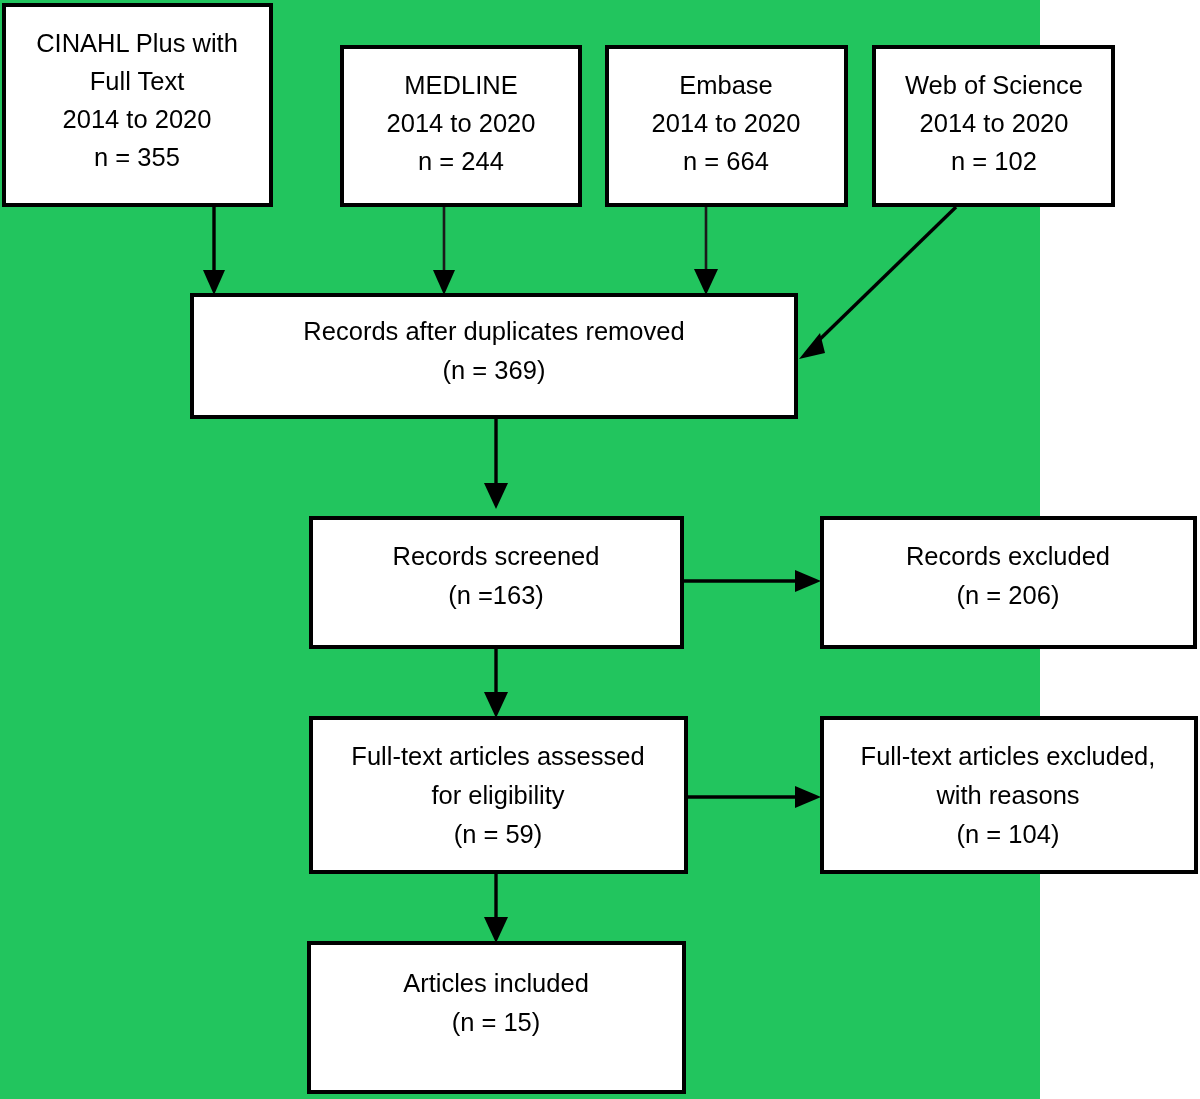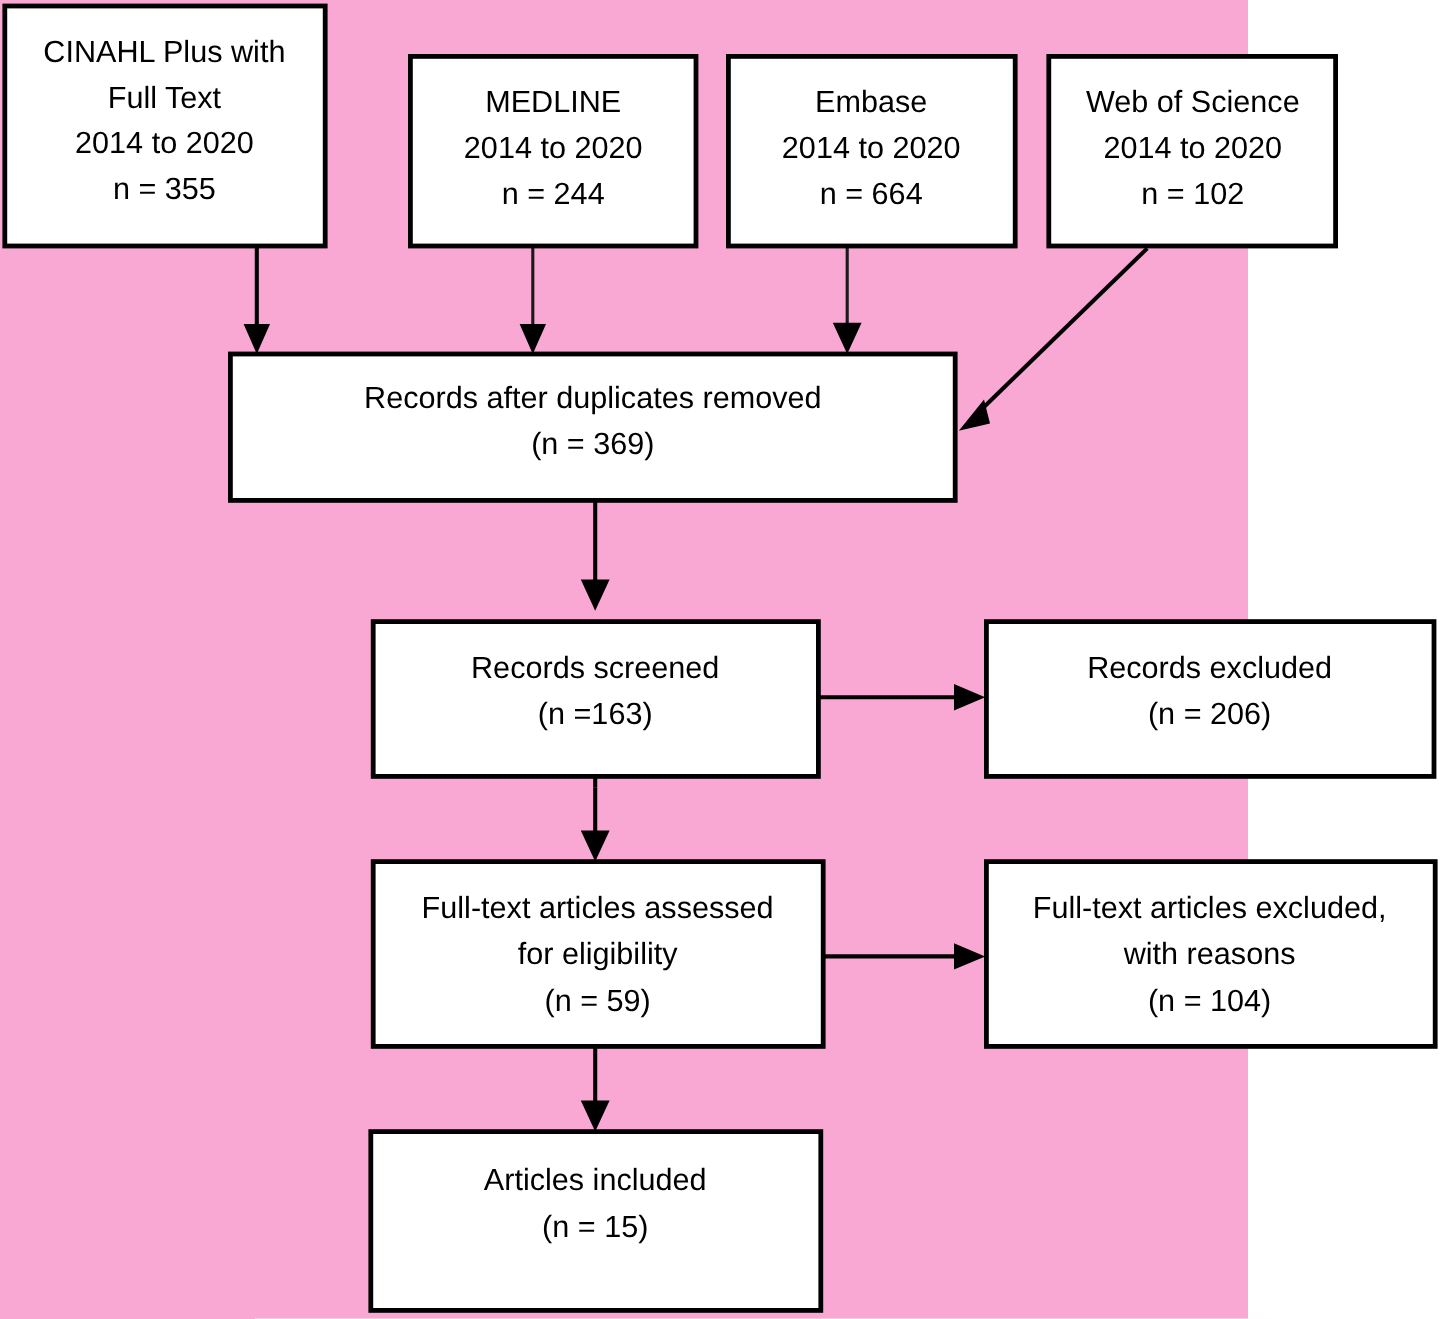--- a/index.html
+++ b/index.html
@@ -10,21 +10,21 @@
   body {
     width: 1200px;
     height: 1099px;
     font-family: "Liberation Sans", sans-serif;
     overflow: hidden;
   }
   #diagram-root {
     position: relative;
     width: 1040px;
     height: 1099px;
-    background: #f9a8d4;
+    background: #22c55e;
   }
   svg.flow-canvas {
     position: absolute;
     top: 0;
     left: 0;
     width: 1200px;
     height: 1099px;
     display: block;
   }
   .node-box {

